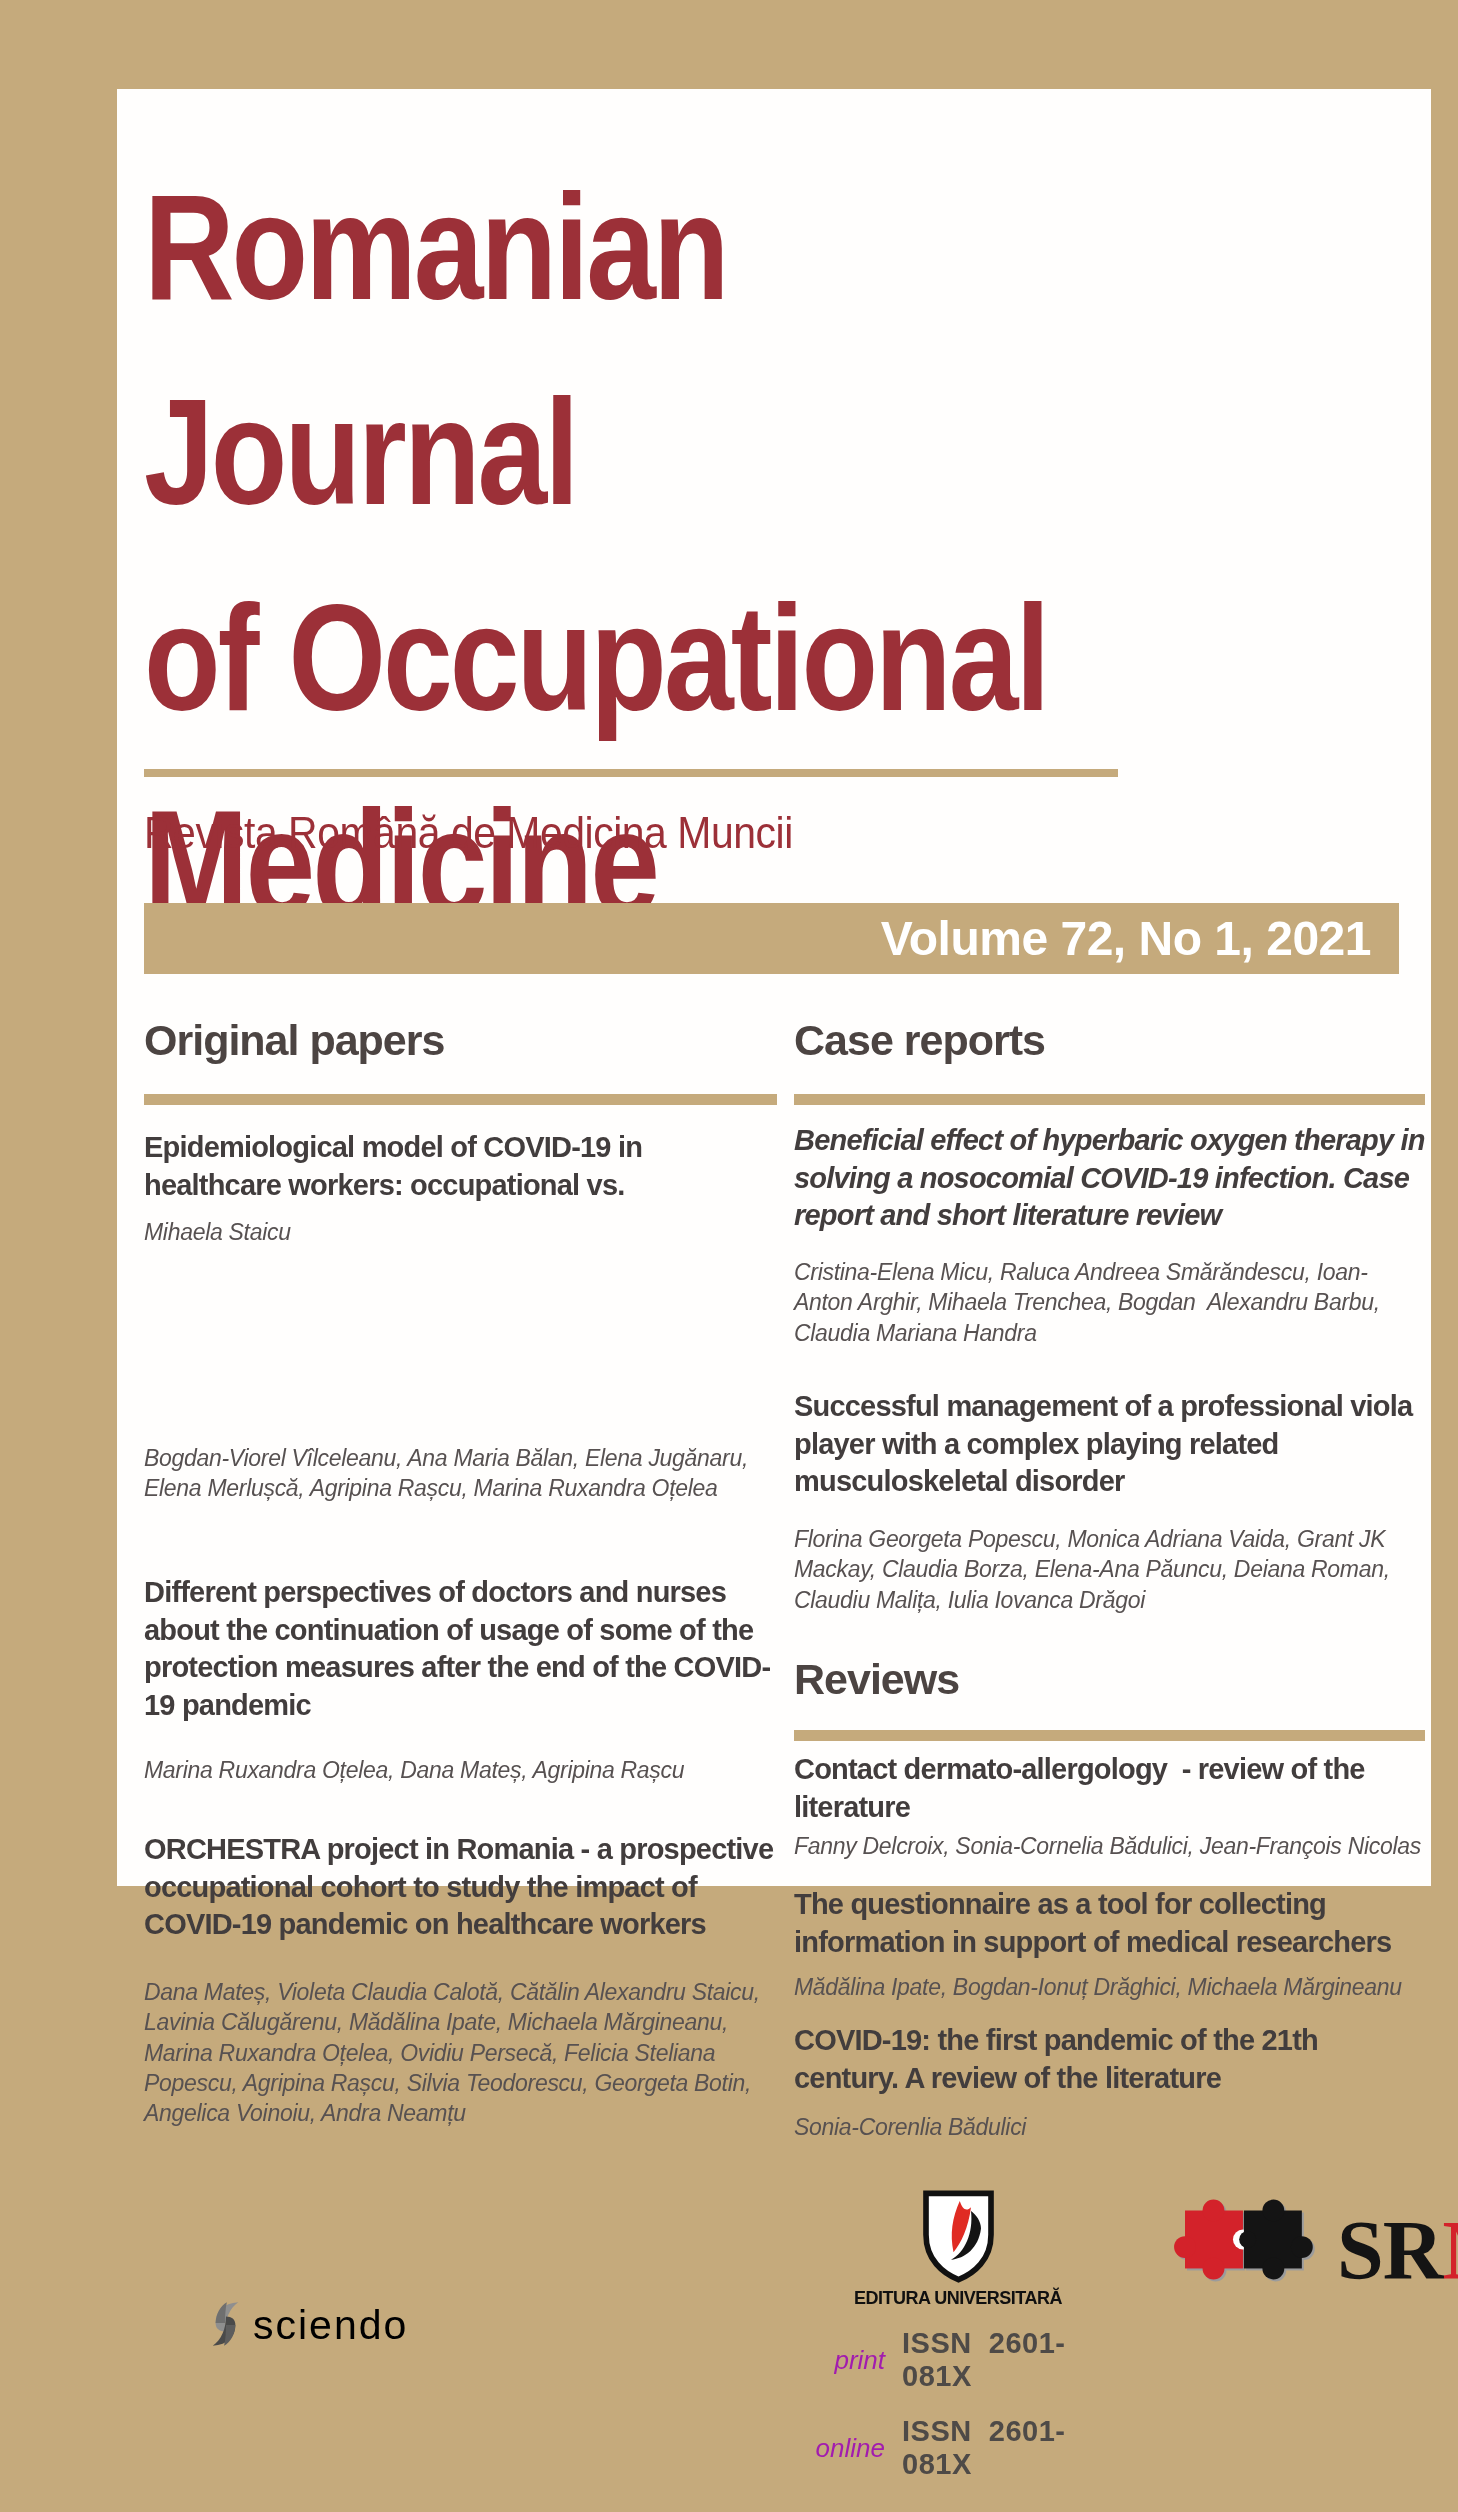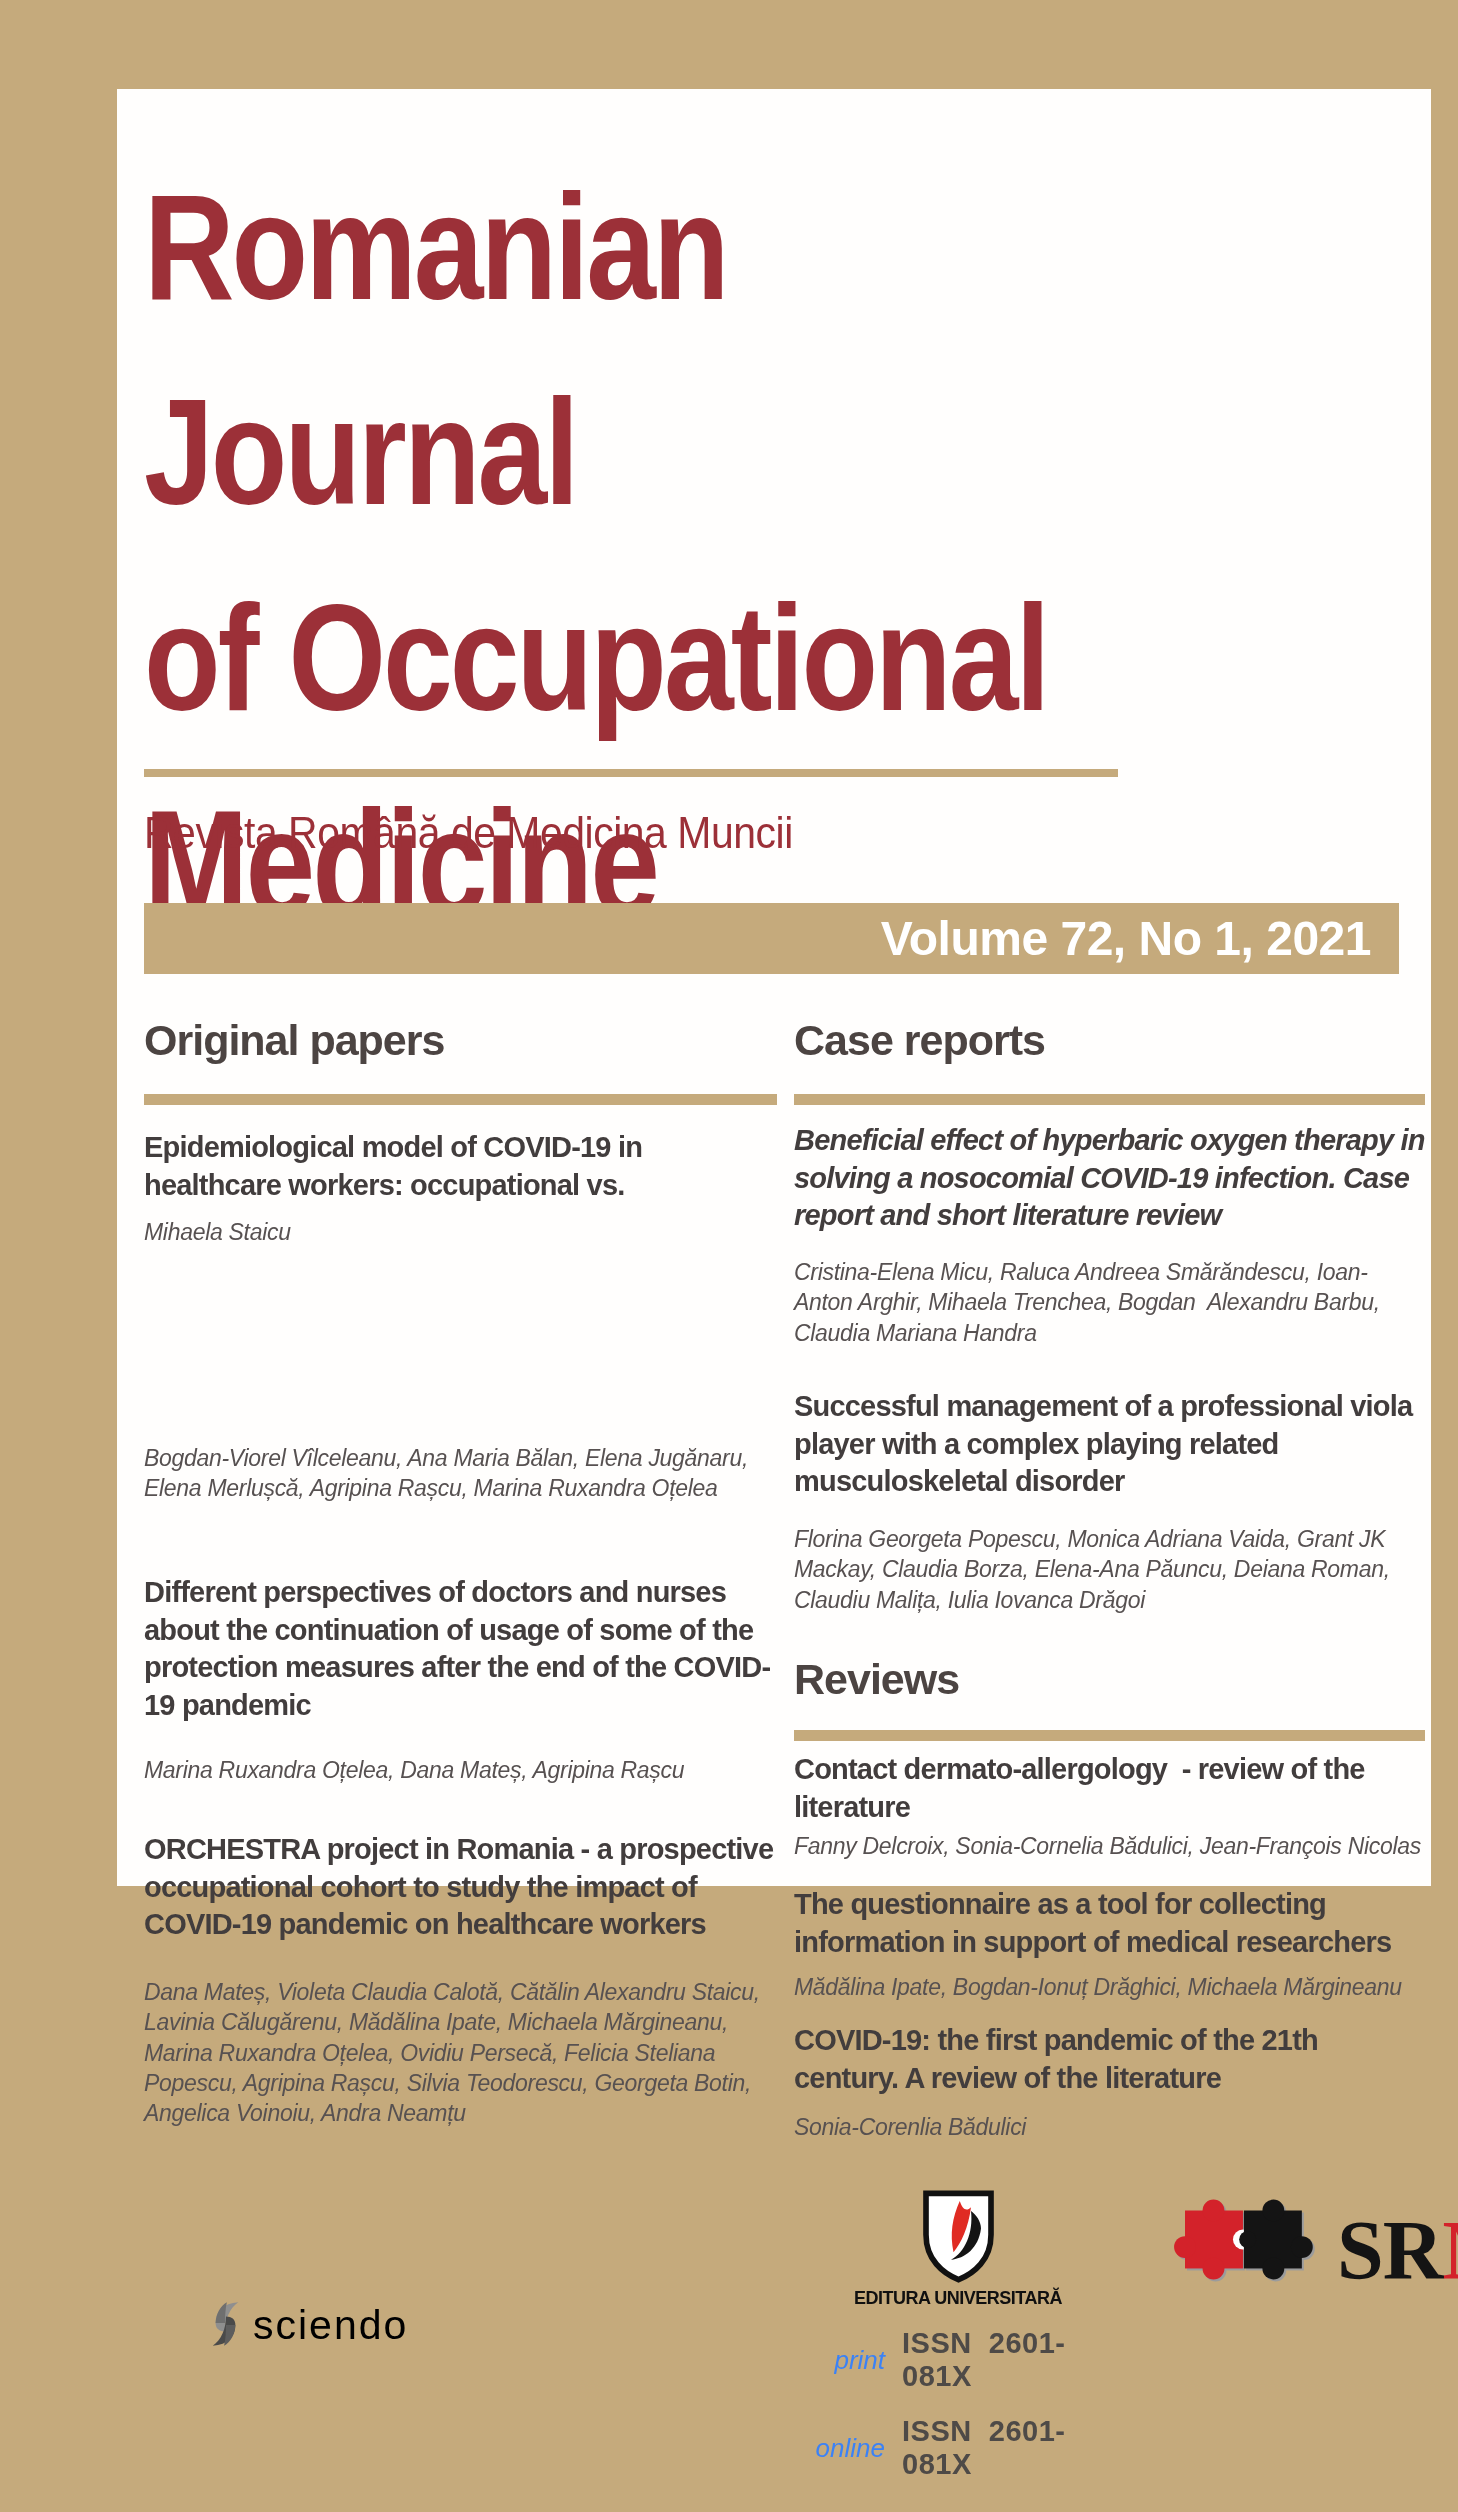--- a/index.html
+++ b/index.html
@@ -39,21 +39,21 @@
   .sciendo-word{font-size:41px;color:#000000;letter-spacing:2px;}
 
   
   .footer-rule{position:absolute;top:2087px;left:0;width:606px;height:9px;}
   .footer-vline{position:absolute;top:2096px;left:334px;width:6px;height:240px;background:#c5aa7c;}
   .pub-cell{position:absolute;top:2100px;left:0;width:328px;display:flex;flex-direction:column;align-items:center;}
   .pub-name{font-size:18px;font-weight:bold;color:#101010;letter-spacing:-0.5px;margin-top:2px;}
   .pub-rule{width:317px;height:4px;background:#c5aa7c;margin-top:7px;}
   .issn-row{display:grid;grid-template-columns:91px auto;column-gap:17px;align-items:center;
             margin-top:7px;margin-bottom:4px;}
-  .issn-label{font-style:italic;font-size:26px;color:#3b82f6;text-align:right;}
+  .issn-label{font-style:italic;font-size:26px;color:#a21caf;text-align:right;}
   .issn-val{font-weight:bold;font-size:29px;color:#4e4a47;letter-spacing:0.5px;}
   .soc-cell{position:absolute;top:2100px;left:340px;width:291px;display:flex;flex-direction:row;align-items:center;padding-left:32px;}
   .srmm{font-family:"Liberation Serif",serif;font-weight:bold;font-size:84px;line-height:0.95;
         color:#141414;letter-spacing:-1px;margin-top:2px;}
   .srmm .red{color:#d3222a;}
   .soc-name{font-family:"Liberation Serif",serif;font-weight:bold;font-size:20px;color:#141414;margin-top:5px;}
   .soc-name .red{color:#d3222a;}
   .shadowed{filter:drop-shadow(2px 2.5px 0px #9b9b9b);}
 </style>
 </head>

